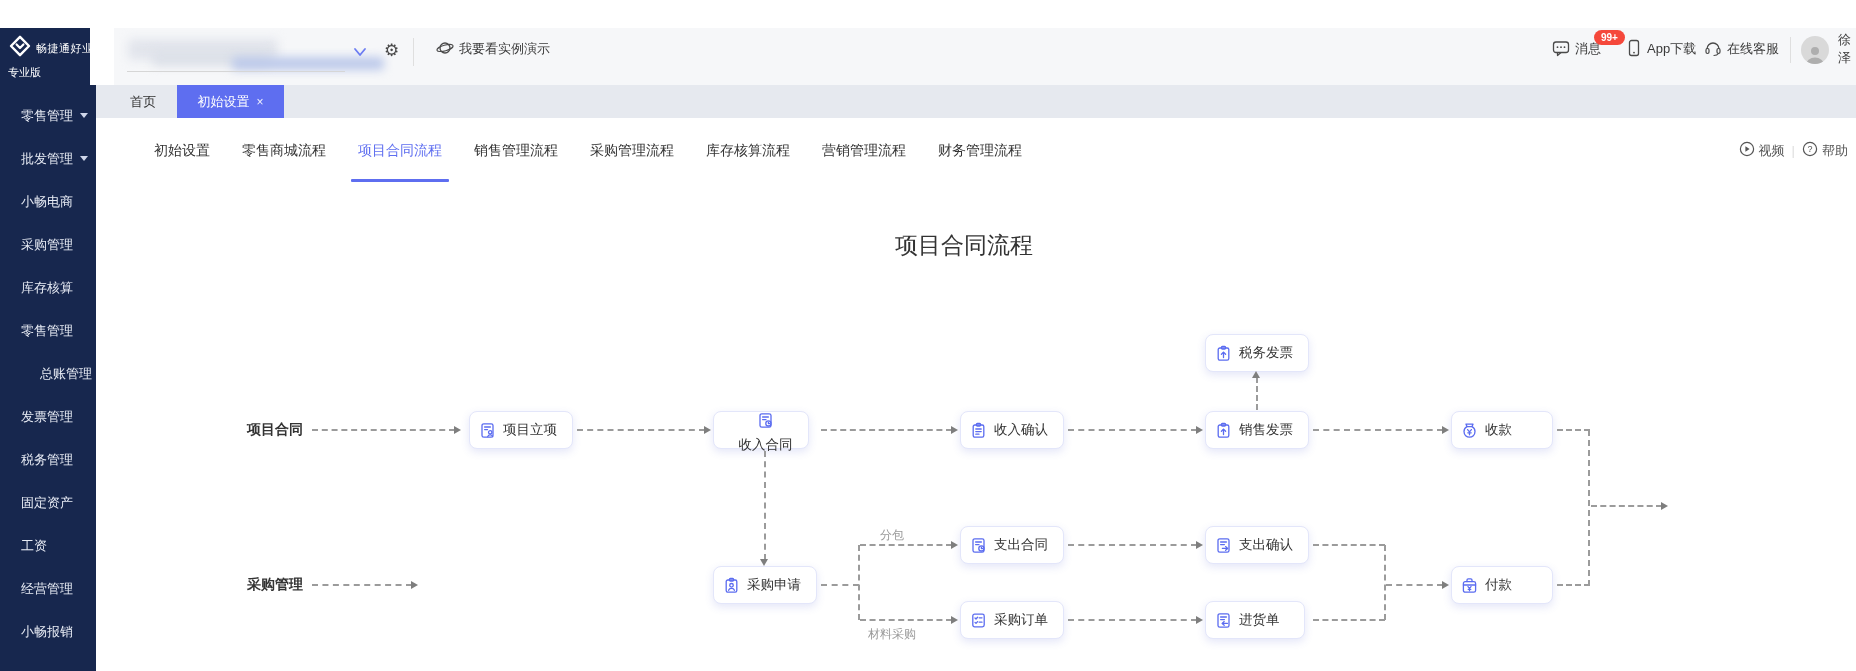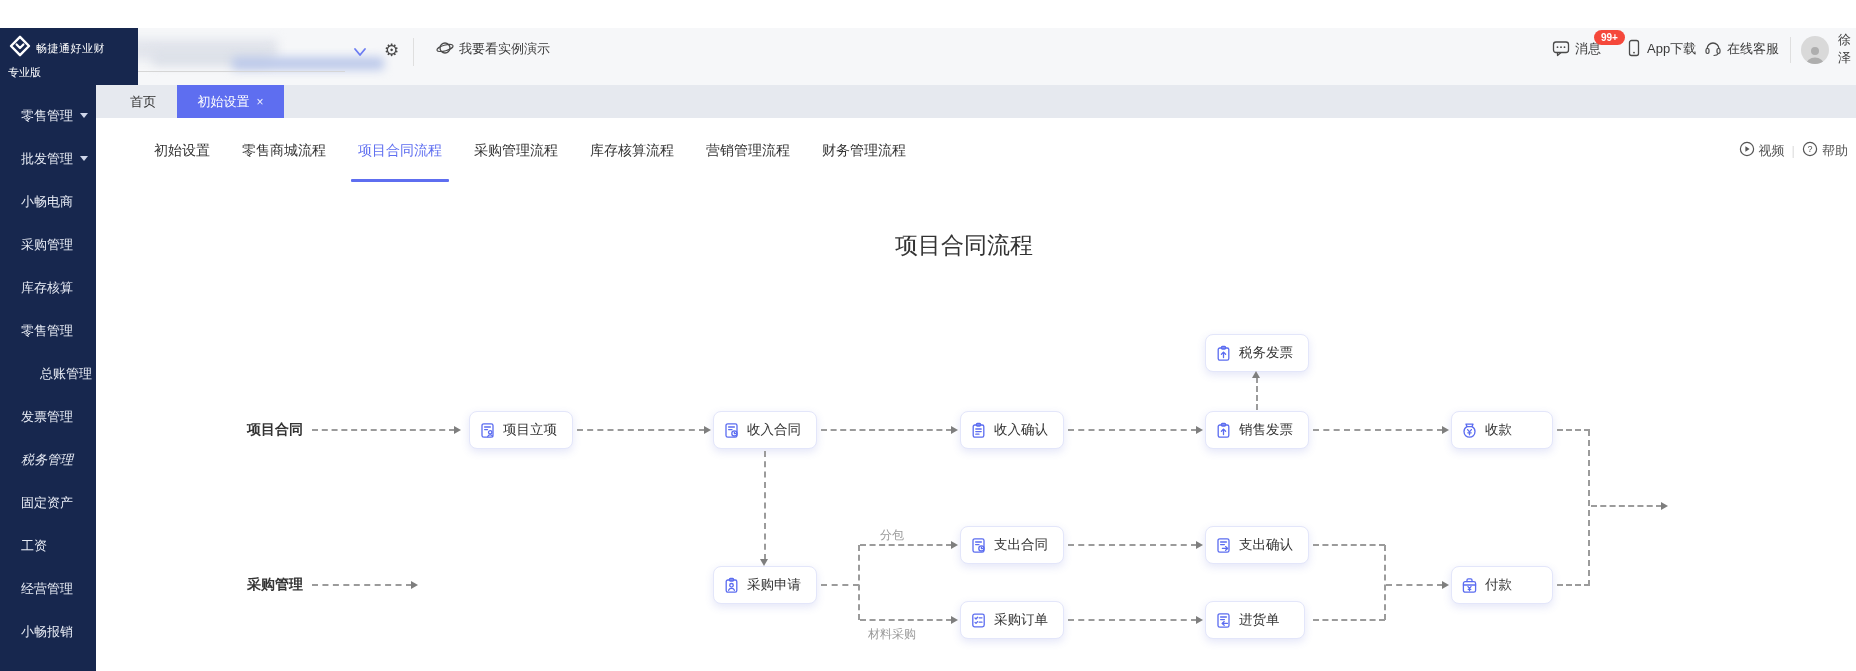--- a/index.html
+++ b/index.html
@@ -1,21 +1,21 @@
 <!DOCTYPE html>
 <html><head>
 <meta charset="utf-8">
 <style>
   * { margin:0; padding:0; box-sizing:border-box; }
   html,body { background:#fff; }
   body { font-family:"Liberation Sans","DejaVu Sans",sans-serif; }
   .page { position:relative; width:1856px; height:671px; background:#fff; overflow:hidden; }
 
   
-  .logo-block { position:absolute; left:0; top:28px; width:138px; height:57px; background:#17274e; z-index:5; padding:6px 0 0 8px; }
+  .logo-block { position:absolute; left:0; top:28px; width:90px; height:57px; background:#17274e; z-index:5; padding:6px 0 0 8px; }
   .logo-row { display:flex; align-items:center; gap:4px; }
   .logo-title { color:#fff; font-size:11px; white-space:nowrap; letter-spacing:0.5px; }
   .logo-sub { color:#fff; font-size:11px; margin-top:3px; }
   .topbar { position:absolute; left:114px; top:28px; right:0; height:57px; background:#f6f7f9; z-index:4; }
   .blur-blob { position:absolute; filter:blur(5px); border-radius:4px; }
   .acct-underline { position:absolute; left:13px; top:43px; width:218px; height:1px; background:#d6d6d6; }
   .tb-item { position:absolute; display:flex; align-items:center; gap:5px; font-size:13px; color:#3a3a3a; height:22px; top:10px; cursor:pointer; }
   .tb-divider { position:absolute; width:1px; background:#dfdfdf; }
   .badge { position:absolute; background:#f5483b; color:#fff; font-size:10px; line-height:15px; padding:0 7px; border-radius:8px; font-weight:bold; }
   .avatar { position:absolute; width:28px; height:28px; border-radius:50%; background:#d9d9d9; display:flex; align-items:flex-end; justify-content:center; overflow:hidden; }
@@ -80,21 +80,21 @@
       </div>
       <div class="side-item" style="margin-top: 0px;">
         <span>零售管理</span>
       </div>
       <div class="side-item" style="margin-top: 0px; margin-left: 19px;">
         <span>总账管理</span>
       </div>
       <div class="side-item" style="margin-top: 0px;">
         <span>发票管理</span>
       </div>
-      <div class="side-item" style="margin-top: 0px; font-style: italic;">
+      <div class="side-item" style="margin-top: 0px;">
         <span>税务管理</span>
       </div>
       <div class="side-item" style="margin-top: 0px;">
         <span>固定资产</span>
       </div>
       <div class="side-item" style="margin-top: 0px;">
         <span>工资</span>
       </div>
       <div class="side-item" style="margin-top: 0px;">
         <span>经营管理</span>
@@ -191,20 +191,21 @@
   <div class="tabstrip"></div>
   <div class="wtab" style="left:118px;width:50px;"><span>首页</span></div>
   <div class="wtab active" style="left:177px;width:107px;">
     <span>初始设置</span><span class="close-x">×</span>
   </div>
 
   <div class="nav" id="nav">
     <div class="nav-tab">初始设置</div>
       <div class="nav-tab">零售商城流程</div>
       <div class="nav-tab active">项目合同流程</div>
+      <div class="nav-tab">销售管理流程</div>
       <div class="nav-tab">采购管理流程</div>
       <div class="nav-tab">库存核算流程</div>
       <div class="nav-tab">营销管理流程</div>
       <div class="nav-tab">财务管理流程</div>
       <div class="nav-right">
       <span class="nav-link">
         <span>
           <svg width="16" height="16" viewBox="0 0 16 16">
               <circle cx="8" cy="8" r="6.6" fill="none" stroke="#555" stroke-width="1.2"></circle>
               <path d="M6.4 5.3 L10.6 8 L6.4 10.7 Z" fill="#555"></path>
@@ -236,21 +237,21 @@
           <svg width="17" height="17" viewBox="0 0 17 17" fill="none" stroke="#5b6cf0" stroke-width="1.3" stroke-linecap="round" stroke-linejoin="round">
             <rect x="3" y="1.8" width="11" height="13.4" rx="1.8"></rect>
             <line x1="5.6" y1="5" x2="11.4" y2="5"></line>
             <line x1="5.6" y1="7.6" x2="8.5" y2="7.6"></line>
             <circle cx="11.2" cy="10.3" r="1.7"></circle>
             <path d="M8.7 14.6 a2.6 2.3 0 0 1 5 0"></path>
           </svg>
         </span>
         <span>项目立项</span>
       </div>
-      <div class="node" style="left: 713px; top: 411px; width: 104px;">
+      <div class="node" style="left: 713px; top: 411px; width: 96px; flex-direction: column;">
         <span style="display: flex;">
           <svg width="17" height="17" viewBox="0 0 17 17" fill="none" stroke="#5b6cf0" stroke-width="1.3" stroke-linecap="round" stroke-linejoin="round">
             <rect x="3" y="1.8" width="11" height="13.4" rx="1.8"></rect>
             <line x1="5.6" y1="5" x2="11.4" y2="5"></line>
             <line x1="5.6" y1="7.6" x2="9" y2="7.6"></line>
             <circle cx="11.4" cy="11.4" r="2.6"></circle>
             <path d="M11.4 10.2 v1.3 h1.1"></path>
           </svg>
         </span>
         <span>收入合同</span>

